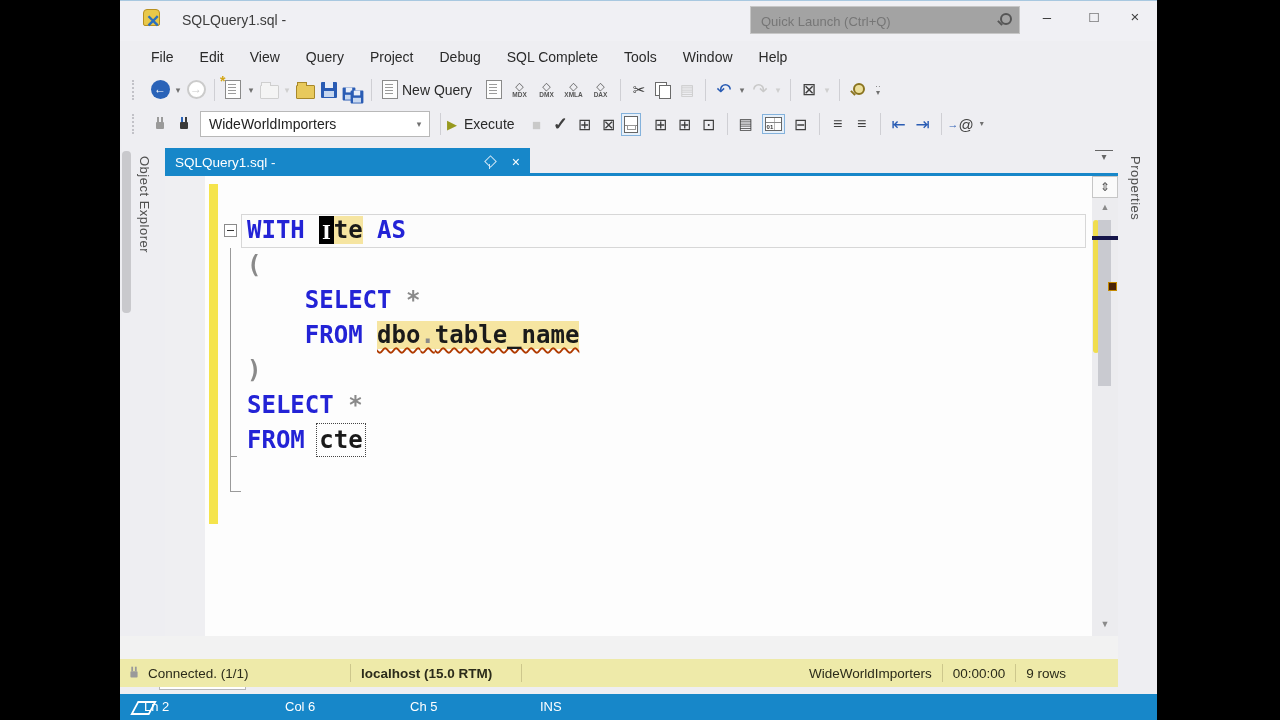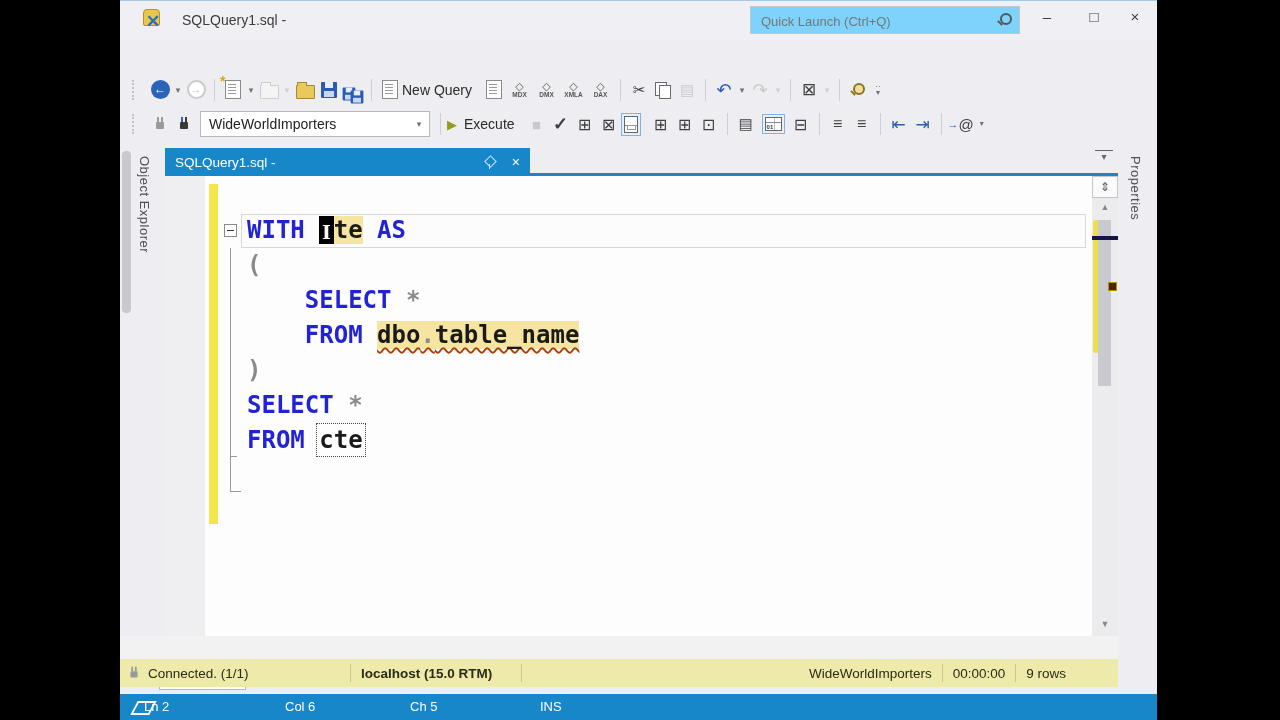--- a/index.html
+++ b/index.html
@@ -6,21 +6,21 @@
     font-family:"Liberation Sans",sans-serif;-webkit-font-smoothing:antialiased;}
   .canvas{position:relative;width:1280px;height:720px;background:#000;}
   .app-window{position:absolute;left:120px;top:0;width:1037px;height:720px;background:var(--window-bg,#eeeef2);
     border-top:1px solid #a8c8e0;box-sizing:border-box;}
   
   .titlebar{position:absolute;left:0;top:0;width:1037px;height:40px;background:var(--title-bar-bg,#f0f0f4);}
   .app-icon{position:absolute;left:20px;top:7px;width:26px;height:26px;}
   .app-icon .db{position:absolute;left:3px;top:1px;width:15px;height:15px;background:#e8c84a;border:1px solid #b89020;border-radius:4px 4px 2px 2px;}
   .app-icon .tools{position:absolute;left:6px;top:4px;font-size:17px;font-weight:bold;color:#2a6fc0;line-height:20px;}
   .title-text{position:absolute;left:62px;top:11px;font-size:14px;color:#3c3c3c;}
-  .quick-launch{position:absolute;left:630px;top:5px;width:270px;height:28px;background:#7dd3fc;border:1px solid #c6c6c6;box-sizing:border-box;}
+  .quick-launch{position:absolute;left:630px;top:5px;width:270px;height:28px;background:#a3a3a3;border:1px solid #c6c6c6;box-sizing:border-box;}
   .quick-launch input{position:absolute;left:8px;top:2px;width:220px;height:22px;border:none;outline:none;font-size:13px;color:#444;background:transparent;font-family:"Liberation Sans",sans-serif;}
   .quick-launch input::placeholder{color:#767676;}
   .mag-icon{position:relative;display:inline-block;width:16px;height:16px;}
   .mag-icon .lens{position:absolute;left:3px;top:1px;width:8px;height:8px;border:2px solid #555;border-radius:50%;}
   .mag-icon .handle{position:absolute;left:0px;top:10px;width:6px;height:2px;background:#555;transform:rotate(45deg);}
   .mag-icon.gold .lens{border-color:#8a7420;background:#ecdf9a;}
   .mag-icon.gold .handle{background:#8a7420;}
   .ql-mag{position:absolute;right:6px;top:5px;}
   .win-btn{position:absolute;top:0;width:44px;height:34px;text-align:center;line-height:32px;font-size:15px;color:#3f3f3f;}
   
@@ -165,20 +165,32 @@
         <span class="mag-icon ql-mag">
             <i class="lens"></i>
             <i class="handle"></i>
           </span>
       </div>
       <div class="win-btn" style="left:905px">–</div>
       <div class="win-btn" style="left:952px">□</div>
       <div class="win-btn" style="left:993px">×</div>
     </div>
 
+    <div class="menubar">
+      <span class="menu-item">File</span>
+      <span class="menu-item">Edit</span>
+      <span class="menu-item">View</span>
+      <span class="menu-item">Query</span>
+      <span class="menu-item">Project</span>
+      <span class="menu-item">Debug</span>
+      <span class="menu-item">SQL Complete</span>
+      <span class="menu-item">Tools</span>
+      <span class="menu-item">Window</span>
+      <span class="menu-item">Help</span>
+    </div>
 
     <div class="toolbar toolbar1">
       <span class="grip"></span>
       <span class="tbtn">
           <span class="nav-circle">←</span>
         </span>
       <span class="dd">▾</span>
       <span class="tbtn">
           <span class="nav-circle dis">→</span>
         </span>

